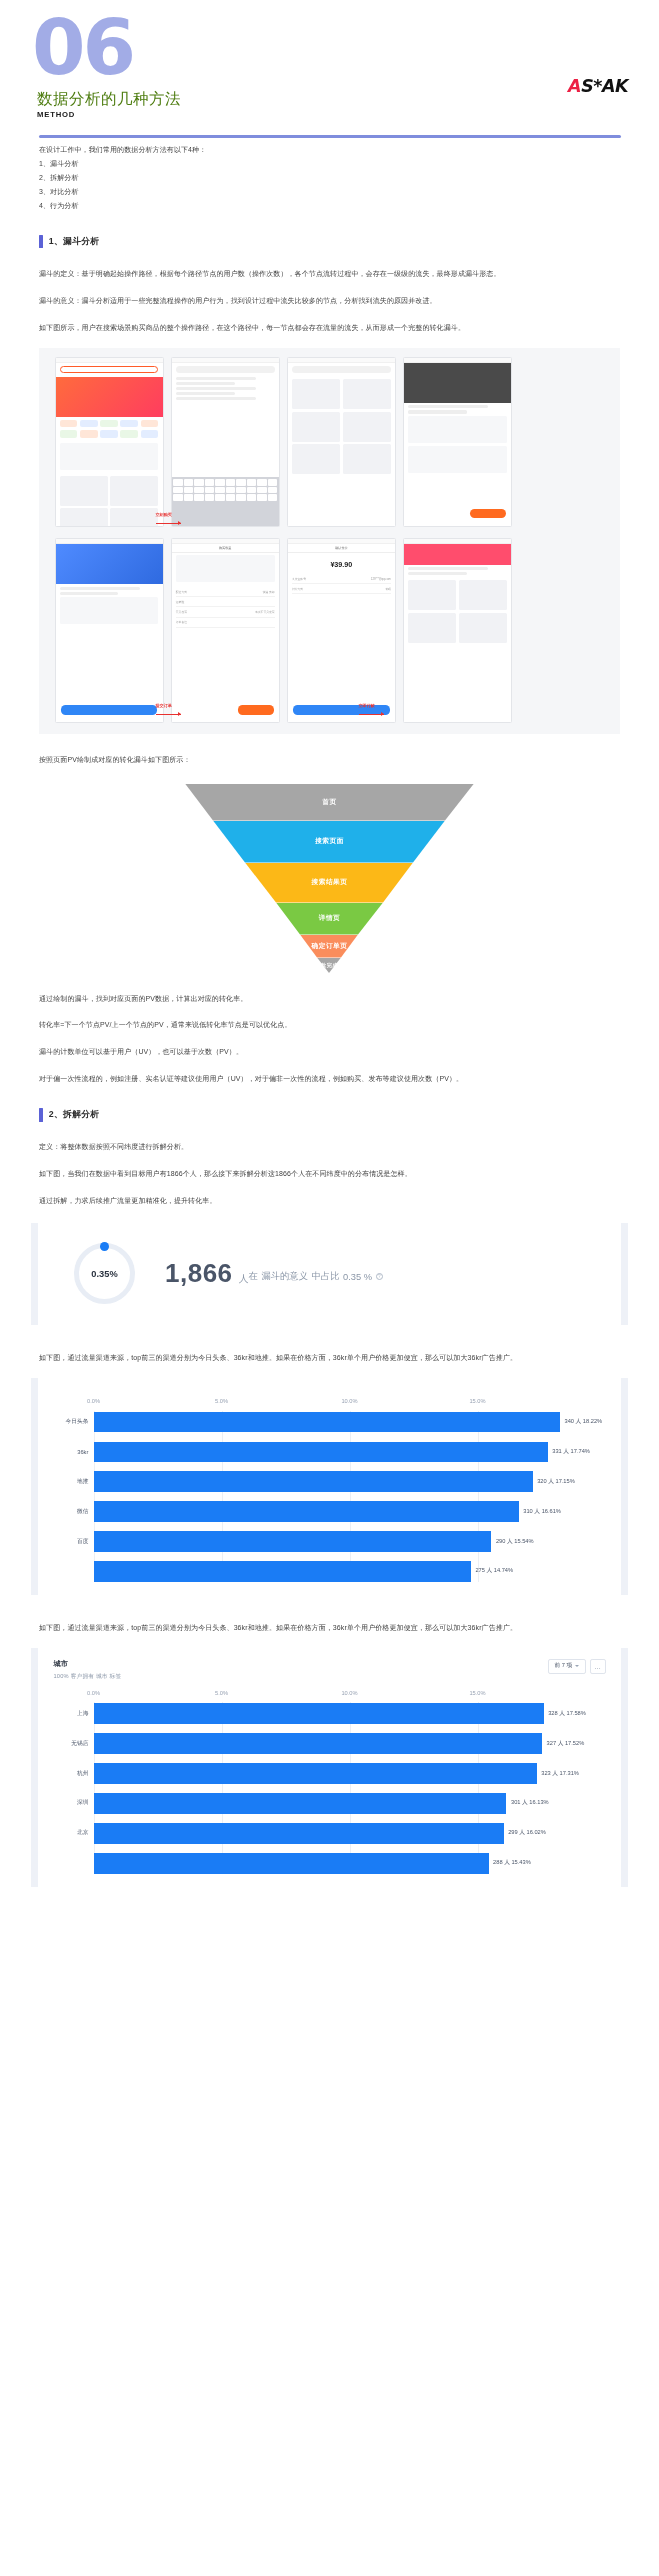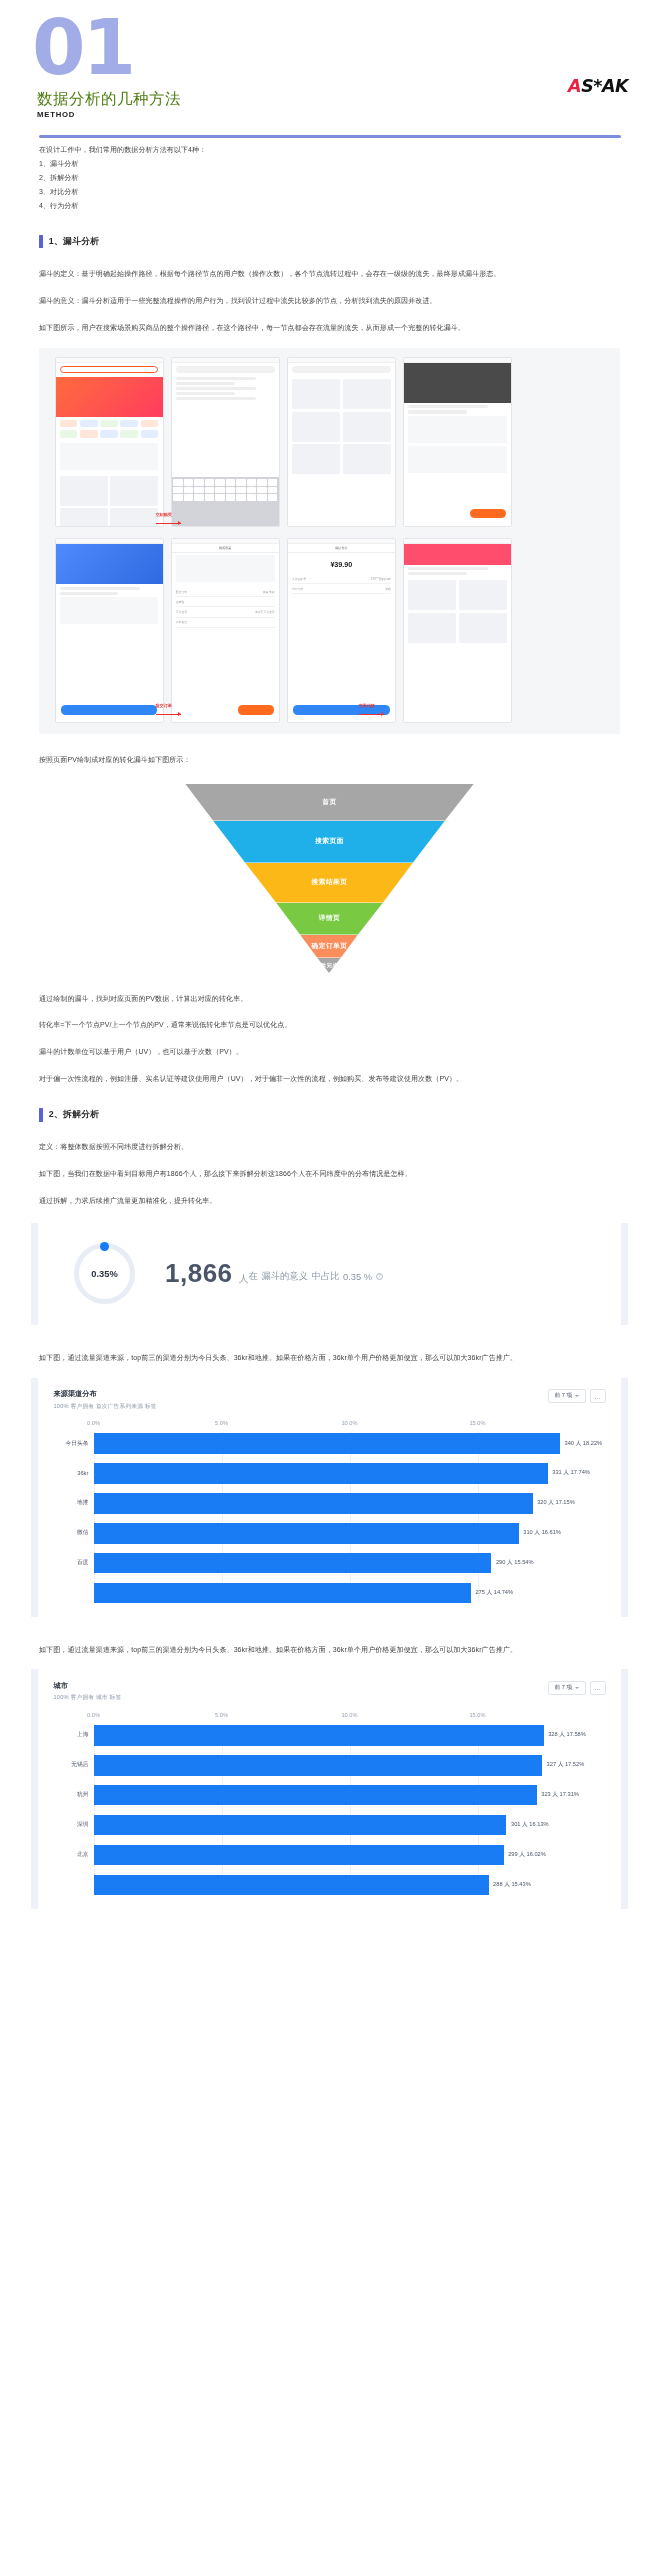--- a/index.html
+++ b/index.html
@@ -213,21 +213,21 @@
   .barrow:last-child { margin-bottom: 0; }
   .bar { height: 20.6px; background: #1a7cf5; }
   .bar-label { font-size: 5.7px; color:#4a5568; margin-left: 4.6px; white-space:nowrap; }
 </style>
 </head>
 <body>
 
 <div class="page">
 
   <div class="header">
-    <div class="watermark">01</div>
+    <div class="watermark">06</div>
     <div class="title-block">
       <div class="doc-title">数据分析的几种方法</div>
       <div class="doc-sub">METHOD</div>
     </div>
     <div class="brand">
       <span class="brand-text brand-a">A</span>
         <span class="brand-text brand-rest">S*AK</span>
     </div>
     <div class="hr-accent"></div>
   </div>
@@ -510,33 +510,20 @@
     </div>
   </div>
 
   <div class="content">
     <div class="spacer-50"></div>
     <p class="para">如下图，通过流量渠道来源，top前三的渠道分别为今日头条、36kr和地推。如果在价格方面，36kr单个用户价格更加便宜，那么可以加大36kr广告推广。</p>
   </div>
 
   <div style="padding:0 31px;">
     <div class="chart-card">
-      <div class="cc-head">
-        <div>
-          <div class="cc-title">来源渠道分布</div>
-          <div class="cc-subtitle">100% 客户拥有 首次广告系列来源 标签</div>
-        </div>
-        <div class="cc-actions">
-          <div class="cc-select">
-            <span>前 7 项</span>
-            <span class="caret"></span>
-          </div>
-          <div class="cc-more">…</div>
-        </div>
-      </div>
       <div class="plot">
         <div class="cat-col" id="cats-0">
             <div class="cat spaced">今日头条</div>
             <div class="cat spaced">36kr</div>
             <div class="cat spaced">地推</div>
             <div class="cat spaced">微信</div>
             <div class="cat spaced">百度</div>
             <div class="cat"></div>
           </div>
         <div class="grid-area">

